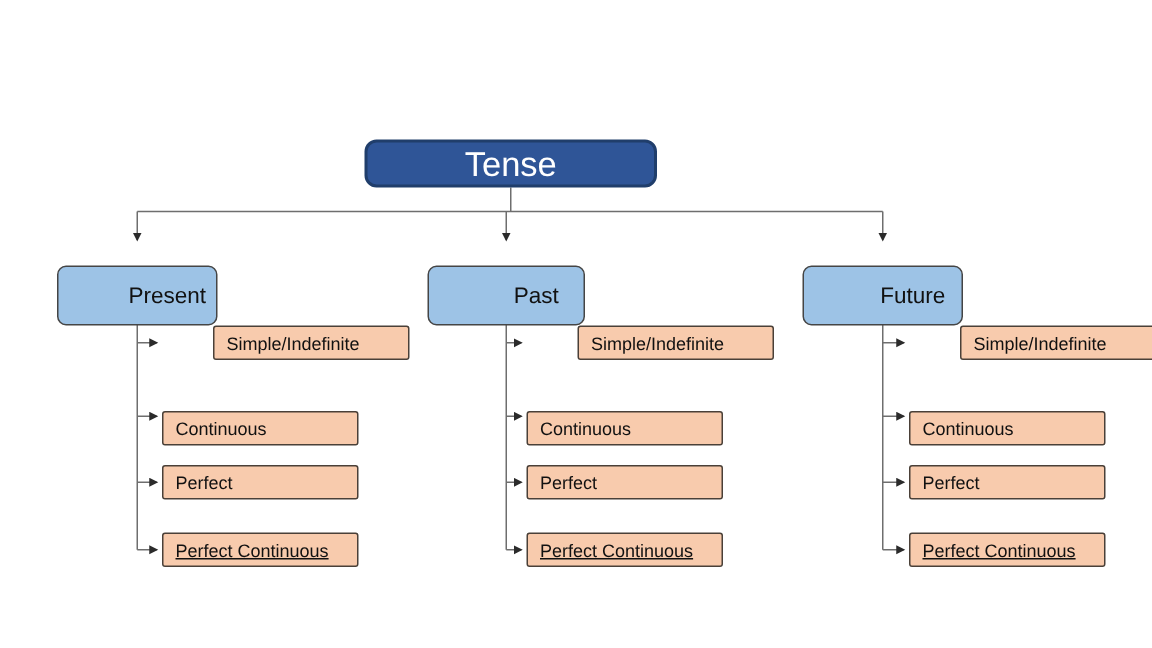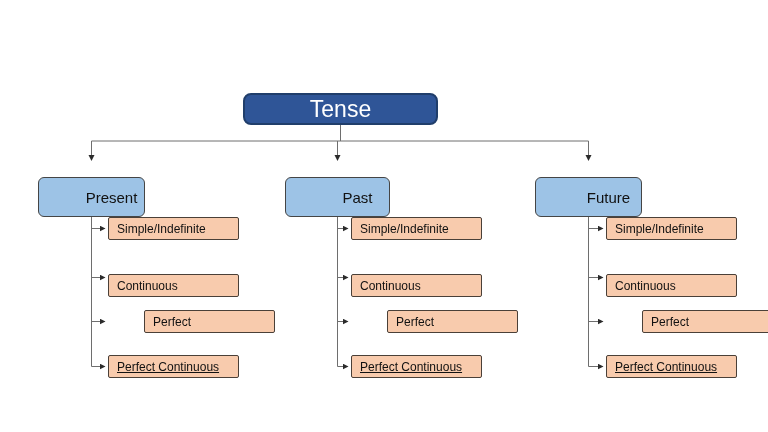--- a/index.html
+++ b/index.html
@@ -62,23 +62,23 @@
     background: #F8CBAD;
     border: 1px solid #4A4038;
     border-radius: 2px;
     color: #111111;
     font-size: 12px;
     padding-left: 8px;
   }
   .col0 { left: 108px; }
   .col1 { left: 351px; }
   .col2 { left: 606px; }
-  .row0 { top: 217px; }
+  .row0 { top: 217px; margin-left: 34px; }
   .row1 { top: 274px; }
-  .row2 { top: 310px; margin-left: 36px; }
+  .row2 { top: 310px; }
   .row3 { top: 355px; text-decoration: underline; }
   .cline {
     stroke: #6E6E6E;
     stroke-width: 1;
     fill: none;
   }
 </style>
 </head>
 <body>
 

